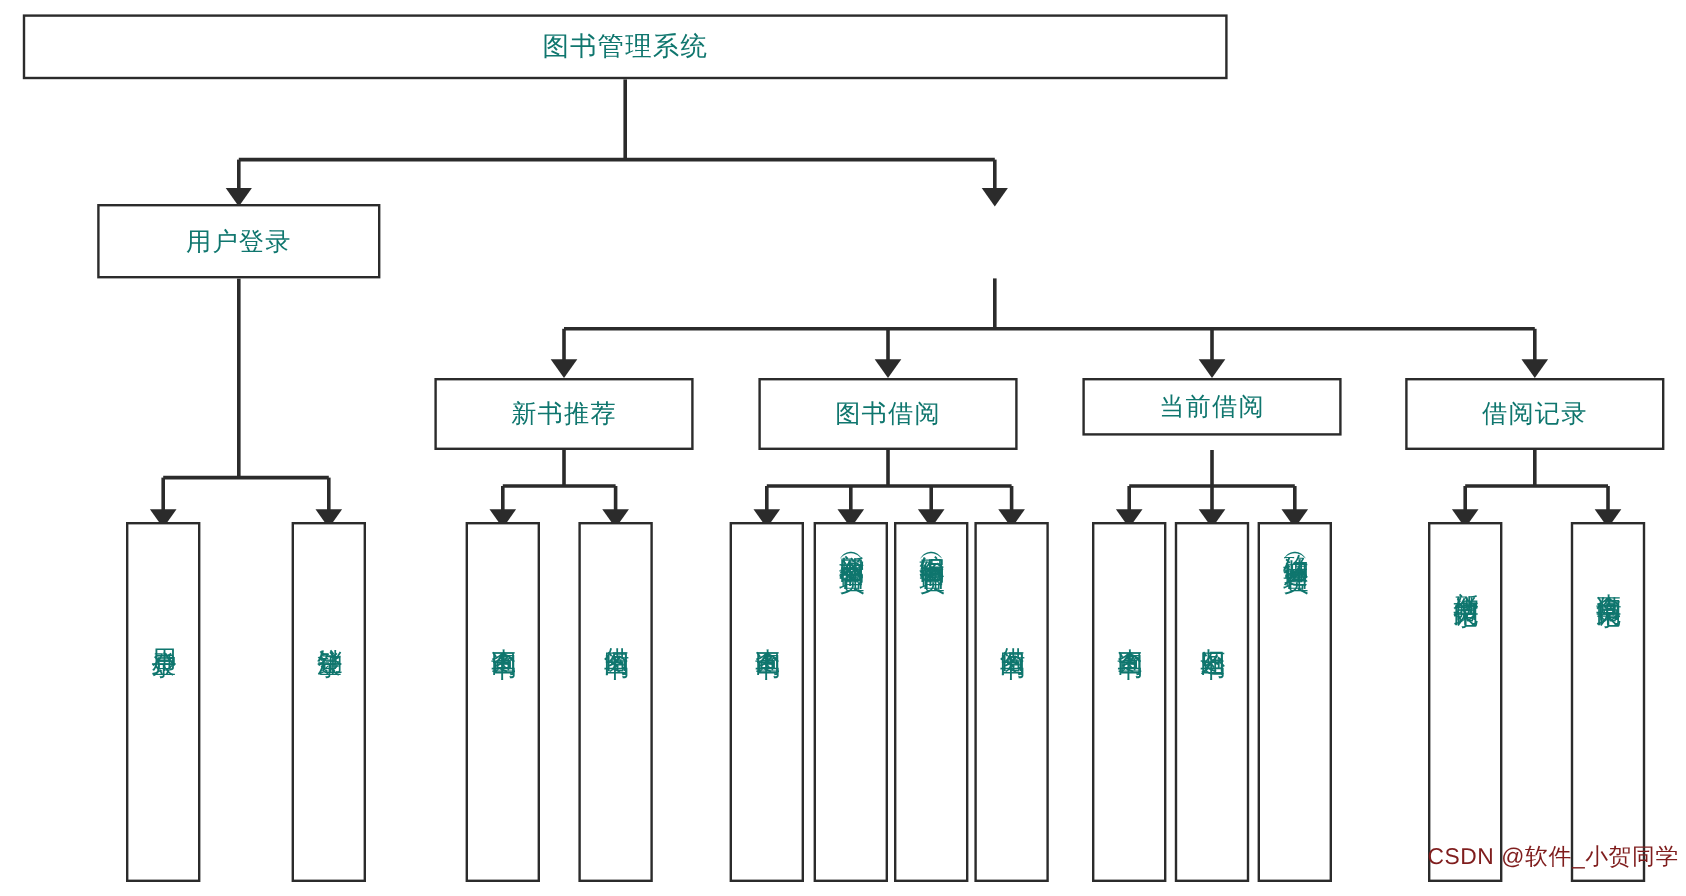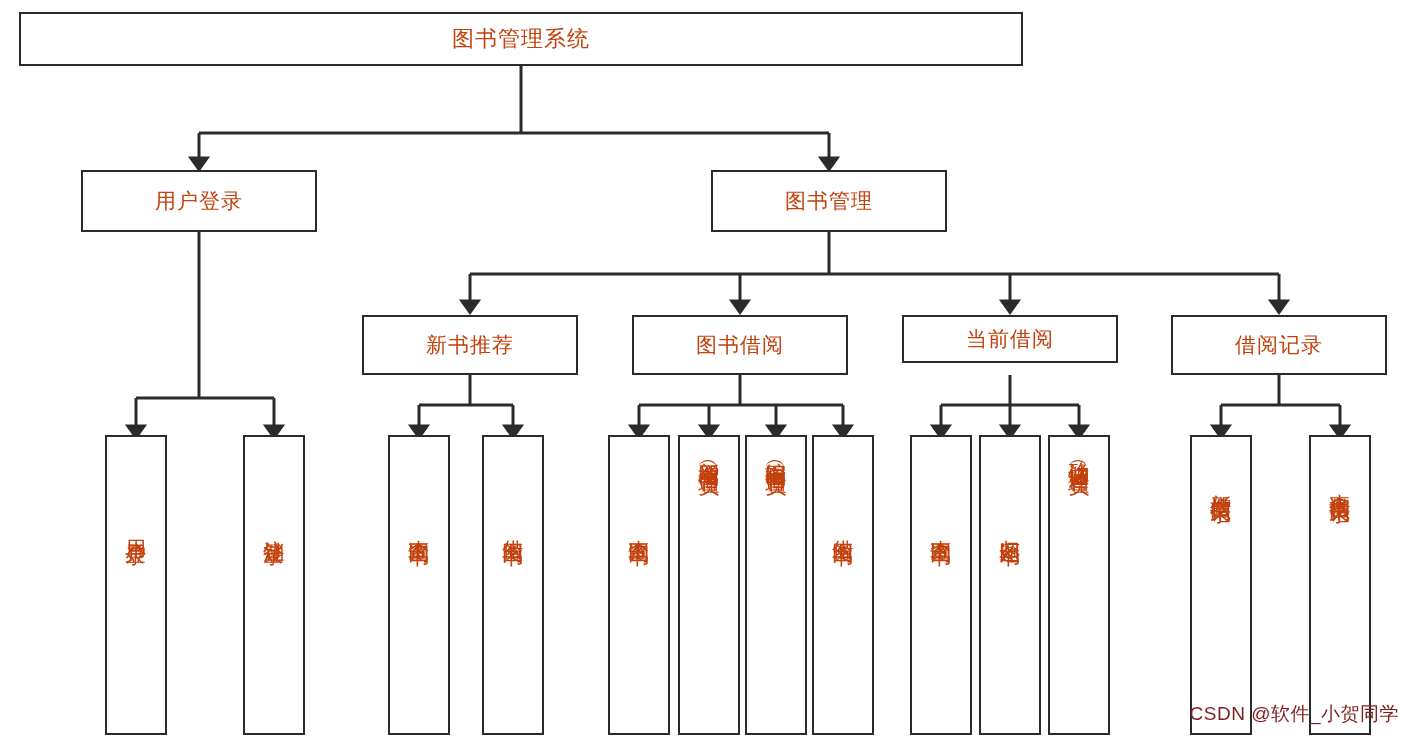--- a/index.html
+++ b/index.html
@@ -26,21 +26,21 @@
     pointer-events: none;
   }
   .node {
     position: absolute;
     box-sizing: border-box;
     border: 2px solid #2b2b2b;
     background: #ffffff;
     display: flex;
     align-items: center;
     justify-content: center;
-    color: #c2410c;
+    color: #0f766e;
     font-size: 21px;
     letter-spacing: 1px;
     z-index: 2;
   }
   .node.root {
     font-size: 22px;
   }
   .node.leaf {
     align-items: flex-start;
     justify-content: center;
@@ -123,23 +123,20 @@
     </g>
   </svg>
 
   <div class="node root" style="left:19px; top:12px; width:1004px; height:54px;">
     <span>图书管理系统</span>
   </div>
 
   <div class="node" style="left:81px; top:170px; width:236px; height:62px;">
     <span>用户登录</span>
   </div>
-  <div class="node" style="left:711px; top:170px; width:236px; height:62px;">
-    <span>图书管理</span>
-  </div>
 
   <div class="node" style="left:632px; top:315px; width:216px; height:60px;">
     <span>图书借阅</span>
   </div>
   <div class="node" style="left:362px; top:315px; width:216px; height:60px;">
     <span>新书推荐</span>
   </div>
   <div class="node" style="left:902px; top:315px; width:216px; height:48px;">
     <span>当前借阅</span>
   </div>

